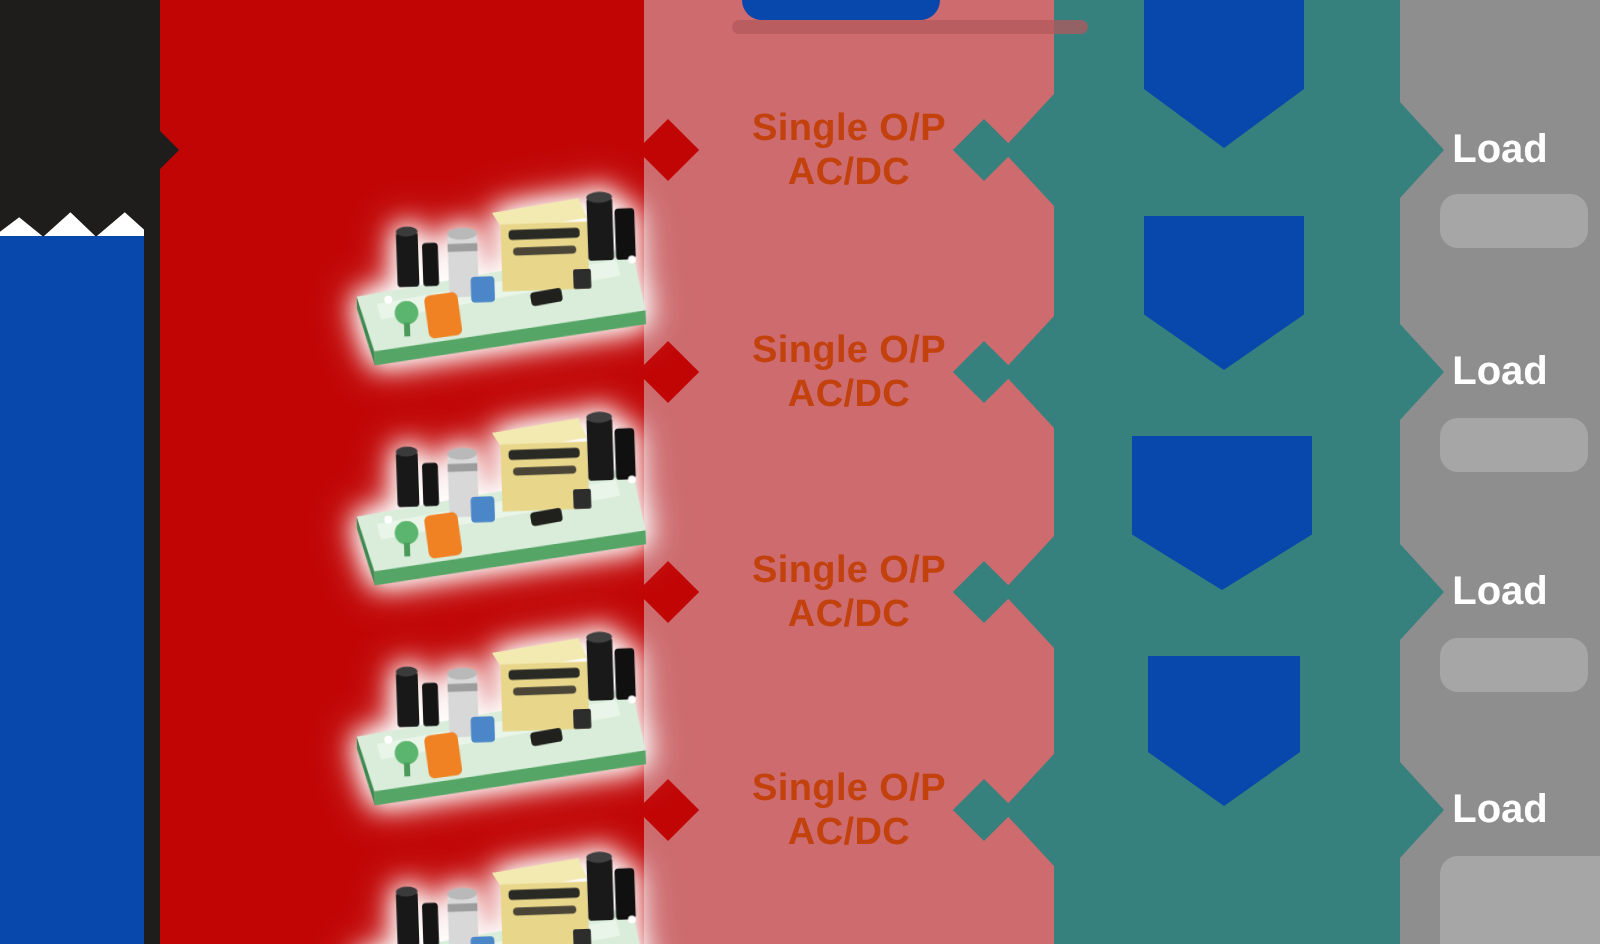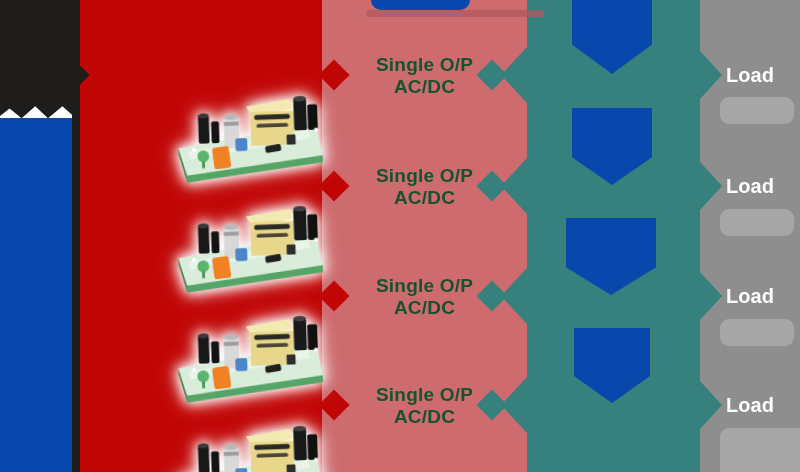--- a/index.html
+++ b/index.html
@@ -38,21 +38,21 @@
   .s1{left:572px;top:-8px;width:80px;height:82px;}
   .s2{left:572px;top:108px;width:80px;height:77px;}
   .s3{left:566px;top:218px;width:90px;height:77px;}
   .s4{left:574px;top:328px;width:76px;height:75px;}
 
   
   .blue-sliver{left:371px;top:0;width:99px;height:10px;background:#0847ab;border-radius:0 0 12px 12px;}
   .pink-sliver{left:366px;top:10px;width:178px;height:7px;background:#b3585e;opacity:.75;border-radius:4px;}
 
   
-  .conv-label{left:322px;width:205px;text-align:center;color:#14532d;font-weight:bold;
+  .conv-label{left:322px;width:205px;text-align:center;color:#c2410c;font-weight:bold;
     font-size:19px;line-height:21.5px;letter-spacing:.2px;}
   .cl1{top:54px;} .cl2{top:165px;} .cl3{top:275px;} .cl4{top:384px;}
   .load-label{left:700px;width:100px;text-align:center;color:#fff;font-weight:bold;font-size:20px;}
   .ll1{top:64px;} .ll2{top:175px;} .ll3{top:285px;} .ll4{top:394px;}
 
   
   .lgray{background:#a6a6a6;border-radius:9px;left:720px;width:74px;height:27px;}
   .g1{top:97px;} .g2{top:209px;} .g3{top:319px;}
   .g4{top:428px;width:90px;height:60px;}
 

